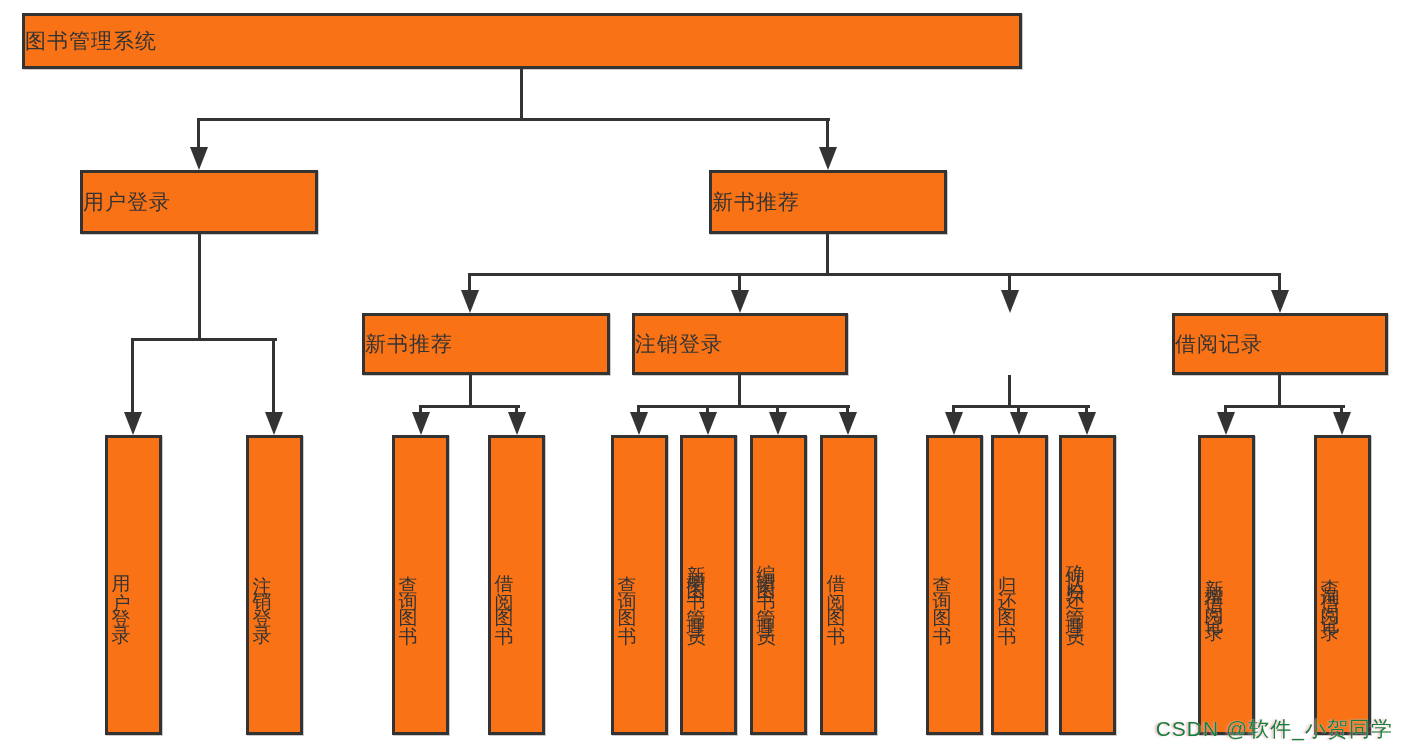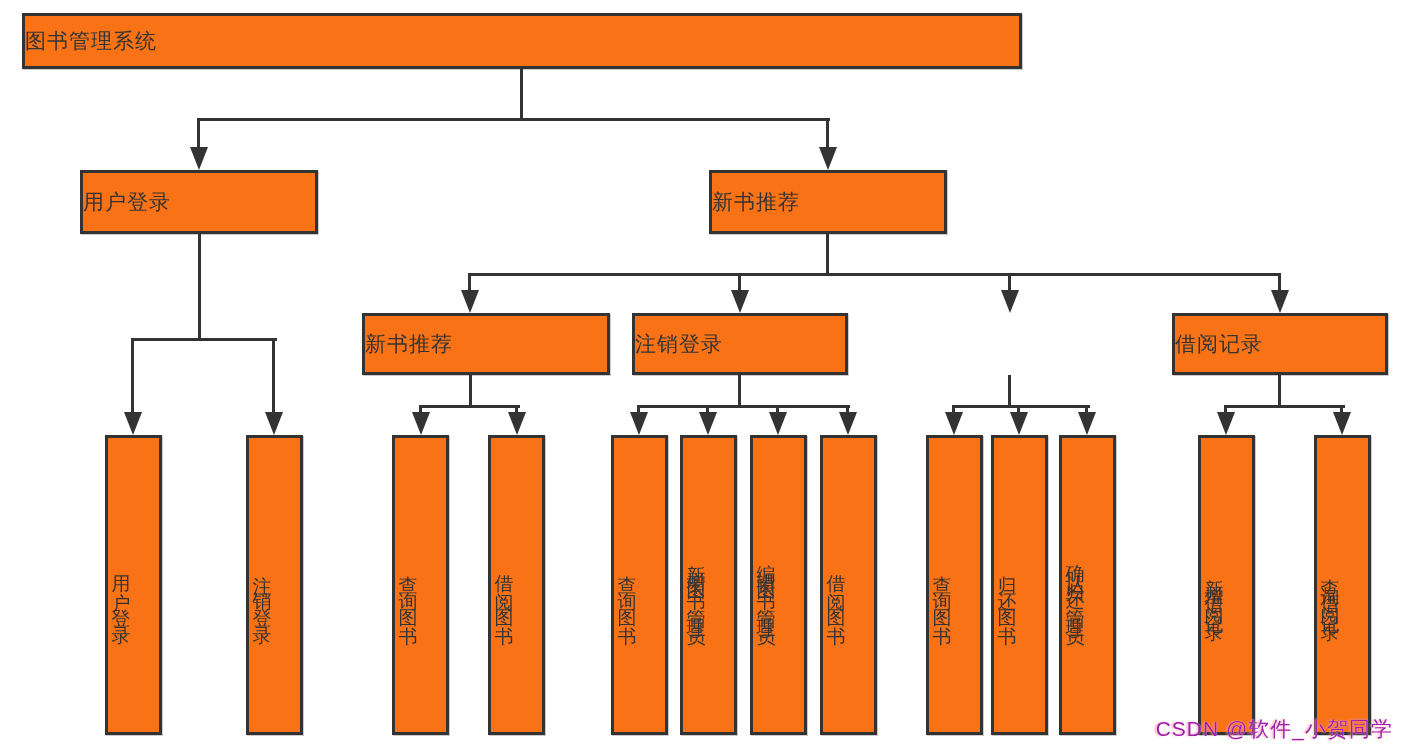--- a/index.html
+++ b/index.html
@@ -56,21 +56,21 @@
     border-left: 9px solid transparent;
     border-right: 9px solid transparent;
     border-top: 23px solid #333333;
   }
   
   #watermark {
     position: absolute;
     right: 12px;
     bottom: 4px;
     font-size: 21px;
-    color: #a21caf;
+    color: #15803d;
     text-shadow: -2px 0 2px rgba(244,143,160,0.65), 0 0 1px rgba(255,255,255,0.9);
     letter-spacing: 1px;
   }
 </style>
 </head>
 <body>
 
 <div id="canvas">
 
   <div class="node hnode" style="left:22px; top:13px; width:1000px; height:56px;">

